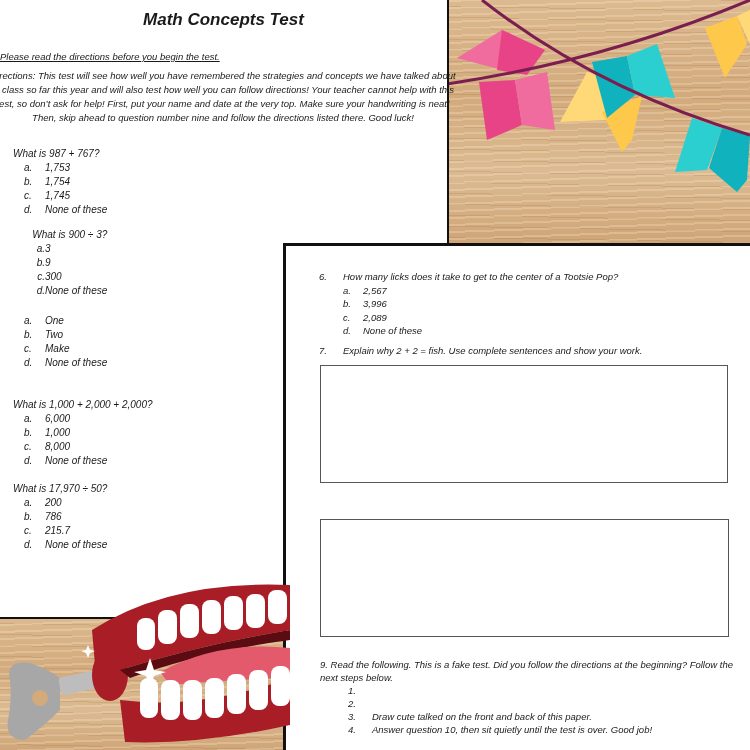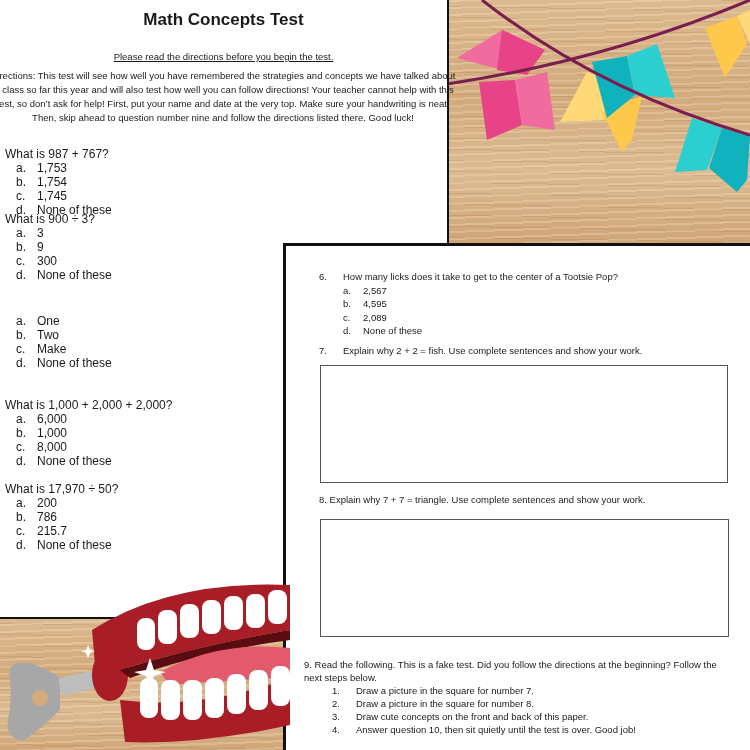--- a/index.html
+++ b/index.html
@@ -7,48 +7,48 @@
   .wood {
     position:absolute;
     background:
       repeating-linear-gradient(178deg, rgba(255,240,215,0.25) 0px, rgba(255,240,215,0.25) 2px, transparent 2px, transparent 7px),
       repeating-linear-gradient(181deg, rgba(150,100,55,0.18) 0px, rgba(150,100,55,0.18) 1px, transparent 1px, transparent 11px),
       linear-gradient(180deg, #dcb98f 0%, #d2aa7c 40%, #dcbb92 70%, #cfa577 100%);
   }
   #wood-top { left:447px; top:0; width:303px; height:243px; }
   #wood-bottom { left:0; top:617px; width:290px; height:133px; }
 
-  .page { position:absolute; background:#fff; box-sizing:border-box; }
+  .page { position:absolute; background:#fff; box-sizing:border-box;font-style:italic; }
   #page1 { left:0; top:0; width:449px; height:619px; border-right:2px solid #111; border-bottom:2px solid #111; }
   #page2 { left:283px; top:243px; width:467px; height:507px; border-left:3px solid #111; border-top:3px solid #111; }
 
   .title { position:absolute; left:0; width:447px; top:10px; text-align:center; font-weight:bold; font-size:17px; }
-  .subtitle { position:absolute; left:0; width:447px; top:51px; text-align:center; font-size:9.5px; text-decoration:underline; }
+  .subtitle { position:absolute; left:0; width:447px; top:51px; font-size:9.5px; text-decoration:underline; }
   .directions { position:absolute; left:-12px; width:470px; top:69px; text-align:center; font-size:9.5px; line-height:14px; }
 
-  .q { position:absolute; font-size:12px; line-height:14px; }
+  .q { position:absolute; font-size:10px; line-height:14px;margin-left:8px; }
   .q .stem { white-space:nowrap; }
   .q .opt { display:flex; white-space:nowrap; }
   .q .opt .l { width:32px; padding-left:11px; box-sizing:border-box; }
 
   #page2 .q6 { position:absolute; left:33px; top:24px; font-size:9.5px; line-height:13.5px; }
   .q6 .stem { display:flex; }
   .q6 .num { width:24px; }
   .q6 .opt { display:flex; padding-left:24px; }
   .q6 .opt .l { width:20px; }
 
   .q7 { position:absolute; left:33px; top:99px; font-size:9.5px; display:flex; white-space:nowrap; }
   .q7 .num { width:24px; }
   .q8 { position:absolute; left:33px; top:248px; font-size:9.5px; white-space:nowrap; }
 
   .answer-box { position:absolute; border:1.5px solid #555; background:#fff; box-sizing:border-box; }
   #box7 { left:34px; top:119px; width:408px; height:118px; }
   #box8 { left:34px; top:273px; width:409px; height:118px; }
 
-  .q9 { position:absolute; left:18px; top:412px; width:420px; font-size:9.5px; line-height:13px; }
+  .q9 { position:absolute; left:34px; top:412px; width:420px; font-size:9.5px; line-height:13px; }
   .q9 ol { list-style:none; margin:0; padding:0; }
   .q9 li { display:flex; padding-left:28px; white-space:nowrap; }
   .q9 li .n { width:24px; }
 
   #bunting { position:absolute; left:447px; top:0; width:303px; height:243px; }
   #teeth { position:absolute; left:0; top:560px; width:300px; height:190px; }
 </style>
 </head>
 <body>
 
@@ -97,21 +97,21 @@
     <div class="opt">
         <span class="l">c.</span>
         <span>1,745</span>
       </div>
     <div class="opt">
         <span class="l">d.</span>
         <span>None of these</span>
       </div>
   </div>
 
-  <div class="q" style="left:5px; top:212px;">
+  <div class="q" style="left:5px; top:228px;text-align:right;">
     <div class="stem">What is 900 ÷ 3?</div>
     <div class="opt">
         <span class="l">a.</span>
         <span>3</span>
       </div>
     <div class="opt">
         <span class="l">b.</span>
         <span>9</span>
       </div>
     <div class="opt">
@@ -189,55 +189,52 @@
     <div class="stem">
         <span class="num">6.</span>
         <span>How many licks does it take to get to the center of a Tootsie Pop?</span>
       </div>
     <div class="opt">
         <span class="l">a.</span>
         <span>2,567</span>
       </div>
     <div class="opt">
         <span class="l">b.</span>
-        <span>4,595</span>
+        <span>3,996</span>
       </div>
     <div class="opt">
         <span class="l">c.</span>
         <span>2,089</span>
       </div>
     <div class="opt">
         <span class="l">d.</span>
         <span>None of these</span>
       </div>
   </div>
 
   <div class="q7">
     <span class="num">7.</span>
     <span>Explain why 2 + 2 = fish. Use complete sentences and show your work.</span>
   </div>
   <div id="box7" class="answer-box"></div>
 
-  <div class="q8">8. Explain why 7 + 7 = triangle. Use complete sentences and show your work.</div>
   <div id="box8" class="answer-box"></div>
 
   <div class="q9">
     <div>9. Read the following. This is a fake test. Did you follow the directions at the beginning? Follow the next steps below.</div>
     <ol>
       <li>
           <span class="n">1.</span>
-          <span>Draw a picture in the square for number 7.</span>
         </li>
       <li>
           <span class="n">2.</span>
-          <span>Draw a picture in the square for number 8.</span>
         </li>
       <li>
           <span class="n">3.</span>
-          <span>Draw cute concepts on the front and back of this paper.</span>
+          <span>Draw cute talked on the front and back of this paper.</span>
         </li>
       <li>
           <span class="n">4.</span>
           <span>Answer question 10, then sit quietly until the test is over. Good job!</span>
         </li>
     </ol>
   </div>
 </div>
 
 <svg id="teeth" viewBox="0 0 300 190">

